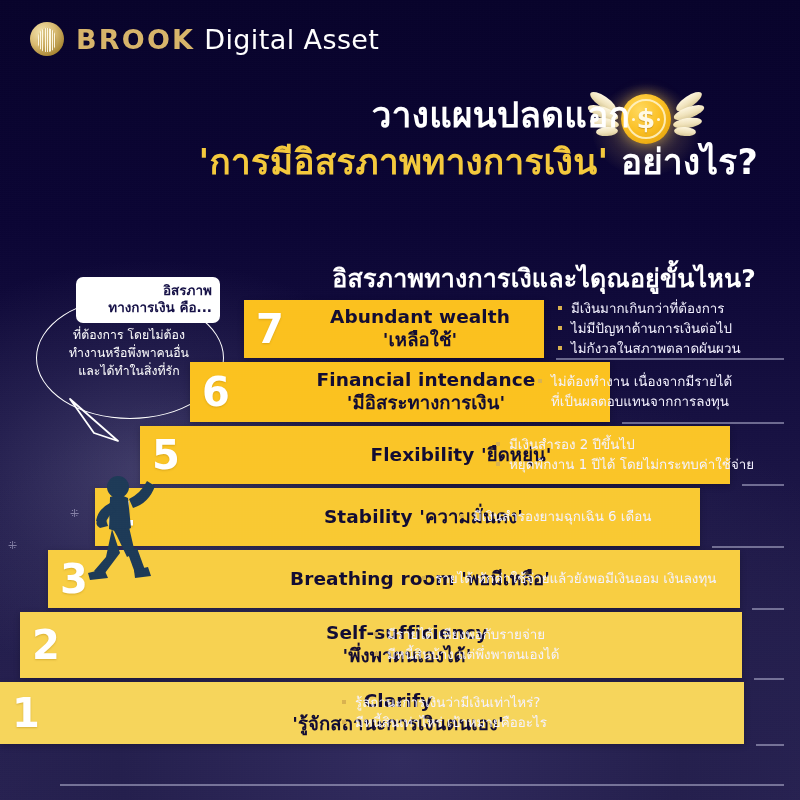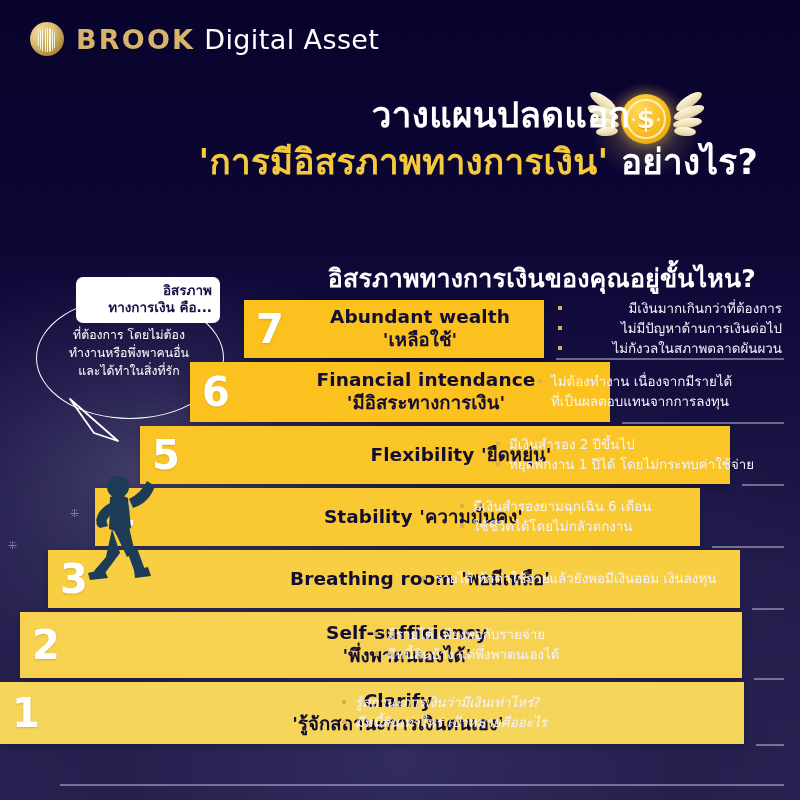--- a/index.html
+++ b/index.html
@@ -179,21 +179,21 @@
   </div>
 
   <div id="headline">
     <div class="hl1">วางแผนปลดแอก</div>
     <div class="hl2">
       <span class="gold">'การมีอิสรภาพทางการเงิน'</span>
       <span class="wht">อย่างไร?</span>
     </div>
   </div>
 
-  <div id="subtitle">อิสรภาพทางการเงินของคุณอยู่ขั้นไหน?</div>
+  <div id="subtitle">อิสรภาพทางการเงิและไดุณอยู่ขั้นไหน?</div>
 
   <div id="callout">
     <div id="callout-oval"></div>
     <svg id="callout-tail" width="60" height="52" viewBox="0 0 60 52">
       <path d="M2 2 L50 44 L26 36 Z" fill="none" stroke="#ffffff" stroke-width="1.8" stroke-linejoin="round"></path>
     </svg>
     <div id="callout-head">
       <div class="ch">อิสรภาพ</div>
       <div class="ch">ทางการเงิน คือ...</div>
     </div>
@@ -203,21 +203,21 @@
       <div>และได้ทำในสิ่งที่รัก</div>
     </div>
   </div>
 
   <div id="stairs">
       <div class="step-row" style="height: 62px;">
         <div class="step-bar" style="left: 244px; width: 300px; background: rgb(251, 193, 30);">
           <div class="step-num">7</div>
           <div class="step-label"><span>Abundant wealth</span><span class="th"> 'เหลือใช้'</span></div>
         </div>
-        <div class="bullets" style="left: 556px; right: 18px; text-align: right;">
+        <div class="bullets" style="left: 556px; right: 18px;">
           <ul>
             <li>มีเงินมากเกินกว่าที่ต้องการ</li>
             <li>ไม่มีปัญหาด้านการเงินต่อไป</li>
             <li>ไม่กังวลในสภาพตลาดผันผวน</li>
           </ul>
         </div>
       </div>
       <div class="divider" style="left: 556px; right: 16px; top: 58px;"></div>
       <div class="step-row" style="height: 64px;">
         <div class="step-bar" style="left: 190px; width: 420px; background: rgb(251, 194, 31);">
@@ -246,21 +246,20 @@
       </div>
       <div class="divider" style="left: 742px; right: 16px; top: 184px;"></div>
       <div class="step-row" style="height: 62px;">
         <div class="step-bar" style="left: 95px; width: 605px; background: rgb(249, 201, 50);">
           <div class="step-num">4</div>
           <div class="step-label"><span>Stability</span><span class="th"> 'ความมั่นคง'</span></div>
         </div>
         <div class="bullets" style="left: 458px; right: 18px;">
           <ul>
             <li>มีเงินสำรองยามฉุกเฉิน 6 เดือน</li>
-            <li>ใช้ชีวิตได้โดยไม่กลัวตกงาน</li>
           </ul>
         </div>
       </div>
       <div class="divider" style="left: 712px; right: 16px; top: 246px;"></div>
       <div class="step-row" style="height: 62px;">
         <div class="step-bar" style="left: 48px; width: 692px; background: rgb(248, 206, 66);">
           <div class="step-num">3</div>
           <div class="step-label"><span>Breathing room</span><span class="th"> 'พอมีเหลือ'</span></div>
         </div>
         <div class="bullets" style="left: 420px; right: 18px;">
@@ -281,21 +280,21 @@
             <li>มีหนี้สินบ้าง แต่พึ่งพาตนเองได้</li>
           </ul>
         </div>
       </div>
       <div class="divider" style="left: 754px; right: 16px; top: 378px;"></div>
       <div class="step-row" style="height: 66px;">
         <div class="step-bar" style="left: 0px; width: 744px; background: rgb(246, 213, 91);">
           <div class="step-num">1</div>
           <div class="step-label"><span>Clarify</span><span class="th two-line">'รู้จักสถานะการเงินตนเอง'</span></div>
         </div>
-        <div class="bullets" style="left: 340px; right: 18px; font-style: italic;">
+        <div class="bullets" style="left: 340px; right: 18px;">
           <ul>
             <li>รู้สถานะการเงินว่ามีเงินเท่าไหร่?</li>
             <li>มีหนี้สินเท่าไหร่ เป้าหมายคืออะไร</li>
           </ul>
         </div>
       </div>
       <div class="divider" style="left: 756px; right: 16px; top: 444px;"></div>
       <div class="divider" style="left: 60px; right: 16px; top: 484px;"></div>
     </div>
 

